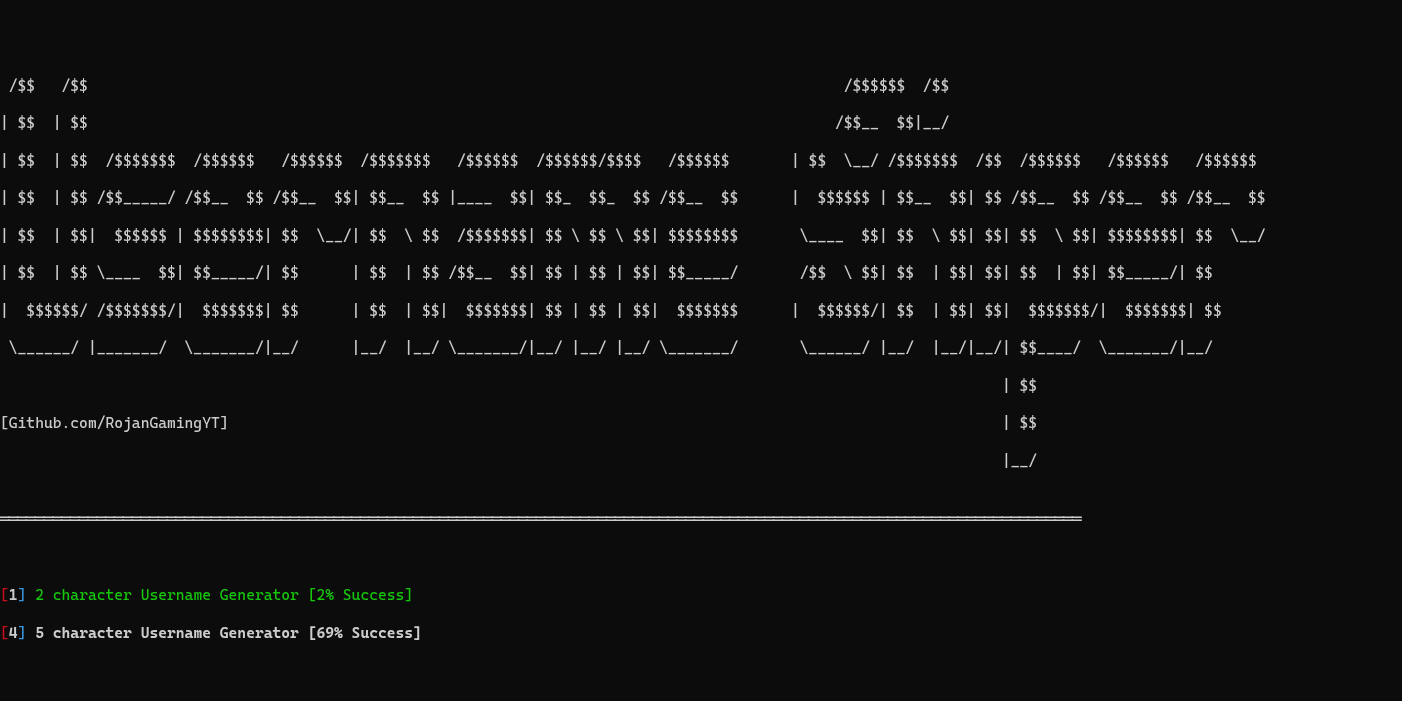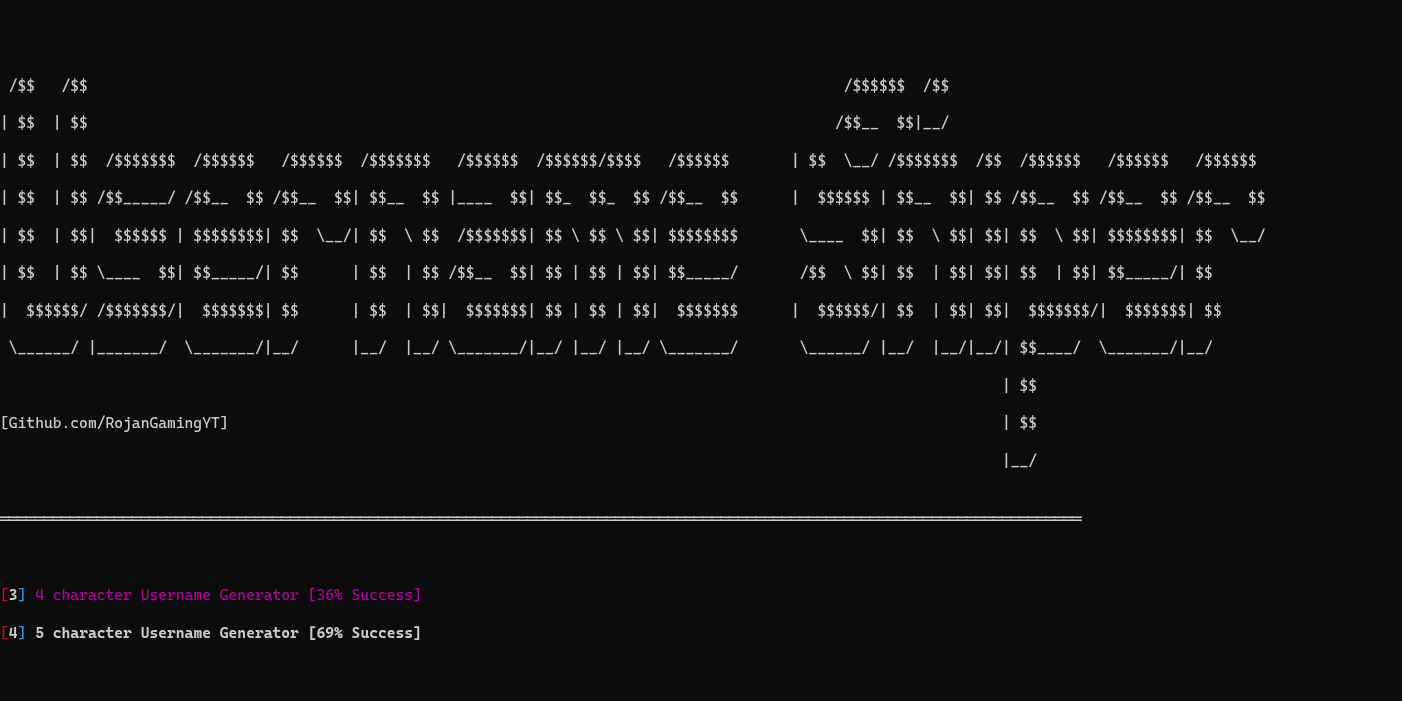--- a/index.html
+++ b/index.html
@@ -56,21 +56,21 @@
 <span>|  $$$$$$/ /$$$$$$$/|  $$$$$$$| $$      | $$  | $$|  $$$$$$$| $$ | $$ | $$|  $$$$$$$      |  $$$$$$/| $$  | $$| $$|  $$$$$$$/|  $$$$$$$| $$</span>
 <span> \______/ |_______/  \_______/|__/      |__/  |__/ \_______/|__/ |__/ |__/ \_______/       \______/ |__/  |__/|__/| $$____/  \_______/|__/</span>
 <span>                                                                                                                  | $$</span>
 <span>[Github.com/RojanGamingYT]                                                                                        | $$</span>
 <span>                                                                                                                  |__/</span>
 </div>
 
 <div class="dline">═══════════════════════════════════════════════════════════════════════════════════════════════════════════════════════════</div>
 
 <div class="menu">
-<div><span class="br-open">[</span><span class="num">3</span><span class="br-close">]</span> <span class="magenta">4 character Username Generator [36% Success]</span></div>
+<div><span class="br-open">[</span><span class="num">1</span><span class="br-close">]</span> <span class="green">2 character Username Generator [2% Success]</span></div>
 <div><span class="br-open">[</span><span class="num">4</span><span class="br-close">]</span> <span class="yellowish">5 character Username Generator [69% Success]</span></div>
 
 
 
 </div>
 
 
 
 
 

